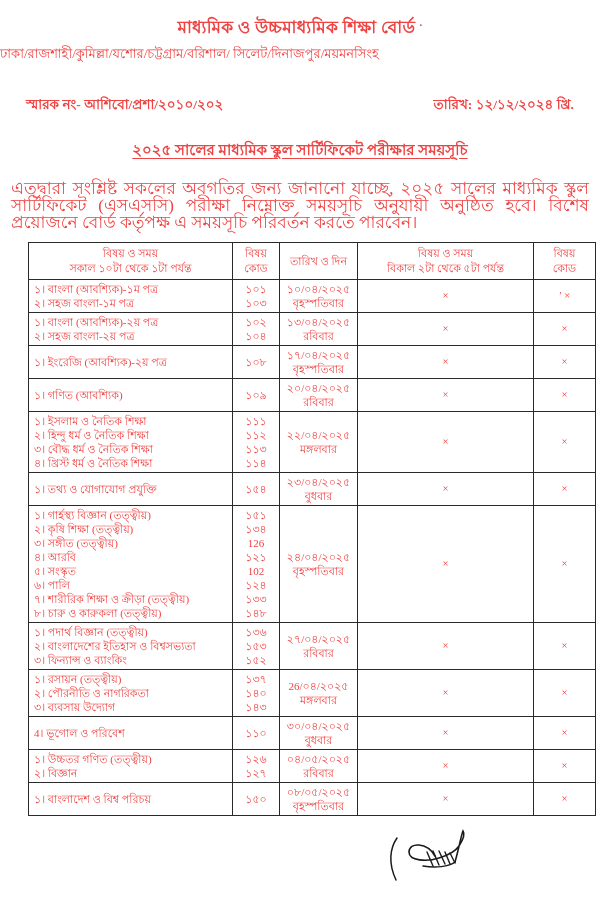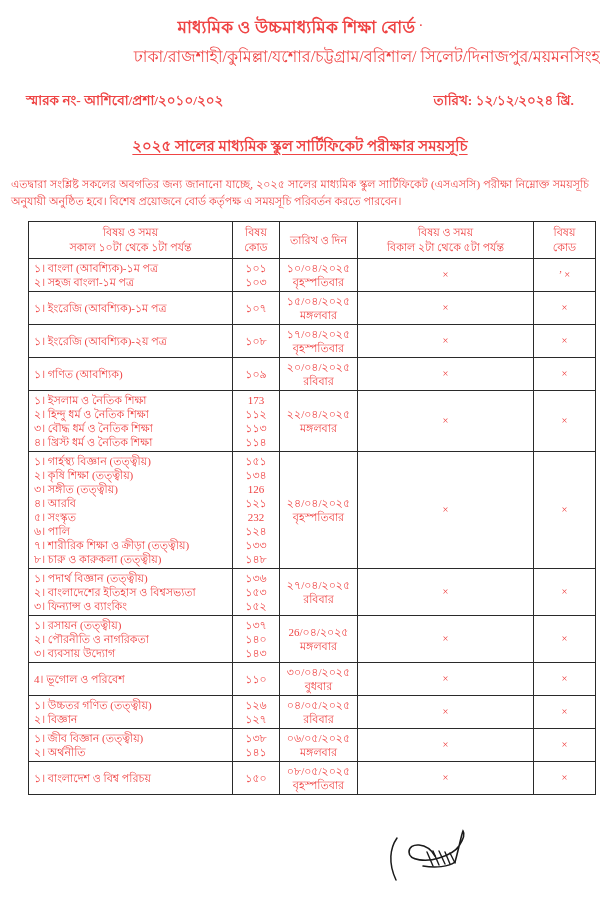--- a/index.html
+++ b/index.html
@@ -6,31 +6,31 @@
   .page {
     position:relative; width:600px; height:900px; background:#ffffff;
     font-family:"Liberation Serif", serif; color:#ef4444; overflow:hidden;
     margin:0 auto;
   }
   .board-title {
     text-align:center; font-size:17px; font-weight:bold; margin:14px 0 2px 0;
     letter-spacing:0.2px;
   }
   .board-title .dot { font-size:11px; vertical-align:super; }
-  .board-regions { text-align:right; font-size:16px; margin-top:1px; }
+  .board-regions { text-align:left; font-size:13px; margin-top:1px; }
   .memo-row {
     display:flex; justify-content:space-between; align-items:baseline;
-    padding:0 26px; margin-top:19px; font-size:13.5px; font-weight:bold;
+    padding:0 26px; margin-top:29px; font-size:13.5px; font-weight:bold;
   }
   .doc-title {
     text-align:center; font-size:15px; font-weight:bold; margin-top:21px;
     text-decoration:underline; text-underline-offset:3px;
   }
   .intro {
-    margin:17px 11px 0 11px; font-size:11px; line-height:17px;
+    margin:17px 11px 0 11px; font-size:17px; line-height:17px;
     text-align:justify;
   }
   table.schedule {
     border-collapse:collapse; margin:11px 0 0 28px; width:567px;
     font-size:11px; table-layout:fixed;
   }
   .schedule th, .schedule td {
     border:1px solid #2a2a2a; padding:2px 3px; text-align:center;
     vertical-align:middle; line-height:14px; font-weight:normal;
   }
@@ -106,28 +106,30 @@
           </td>
           <td class="date-cell">
             <div>১০/০৪/২০২৫</div>
             <div>বৃহস্পতিবার</div>
           </td>
           <td class="x-cell">×</td>
           <td class="x-cell">’ ×</td>
         </tr>
         <tr>
           <td class="subject-cell">
-            <div>১। ইংরেজি (আবশ্যিক)-১ম পত্র</div>
-          </td>
-          <td class="code-cell">
-            <div>১০৭</div>
-          </td>
-          <td class="date-cell">
-            <div>১৫/০৪/২০২৫</div>
-            <div>মঙ্গলবার</div>
+            <div>১। বাংলা (আবশ্যিক)-২য় পত্র</div>
+            <div>২। সহজ বাংলা-২য় পত্র</div>
+          </td>
+          <td class="code-cell">
+            <div>১০২</div>
+            <div>১০৪</div>
+          </td>
+          <td class="date-cell">
+            <div>১৩/০৪/২০২৫</div>
+            <div>রবিবার</div>
           </td>
           <td class="x-cell">×</td>
           <td class="x-cell">×</td>
         </tr>
         <tr>
           <td class="subject-cell">
             <div>১। ইংরেজি (আবশ্যিক)-২য় পত্র</div>
           </td>
           <td class="code-cell">
             <div>১০৮</div>
@@ -154,49 +156,63 @@
           <td class="x-cell">×</td>
         </tr>
         <tr>
           <td class="subject-cell">
             <div>১। ইসলাম ও নৈতিক শিক্ষা</div>
             <div>২। হিন্দু ধর্ম ও নৈতিক শিক্ষা</div>
             <div>৩। বৌদ্ধ ধর্ম ও নৈতিক শিক্ষা</div>
             <div>৪। খ্রিস্ট ধর্ম ও নৈতিক শিক্ষা</div>
           </td>
           <td class="code-cell">
-            <div>173</div>
+            <div>১১১</div>
             <div>১১২</div>
             <div>১১৩</div>
             <div>১১৪</div>
           </td>
           <td class="date-cell">
             <div>২২/০৪/২০২৫</div>
             <div>মঙ্গলবার</div>
+          </td>
+          <td class="x-cell">×</td>
+          <td class="x-cell">×</td>
+        </tr>
+        <tr>
+          <td class="subject-cell">
+            <div>১। তথ্য ও  যোগাযোগ প্রযুক্তি</div>
+          </td>
+          <td class="code-cell">
+            <div>১৫৪</div>
+          </td>
+          <td class="date-cell">
+            <div>২৩/০৪/২০২৫</div>
+            <div>বুধবার</div>
           </td>
           <td class="x-cell">×</td>
           <td class="x-cell">×</td>
         </tr>
         <tr>
           <td class="subject-cell">
             <div>১। গার্হস্থ্য বিজ্ঞান (তত্ত্বীয়)</div>
             <div>২। কৃষি শিক্ষা (তত্ত্বীয়)</div>
             <div>৩। সঙ্গীত (তত্ত্বীয়)</div>
             <div>৪। আরবি</div>
             <div>৫। সংস্কৃত</div>
             <div>৬। পালি</div>
             <div>৭। শারীরিক শিক্ষা ও ক্রীড়া (তত্ত্বীয়)</div>
             <div>৮। চারু ও কারুকলা (তত্ত্বীয়)</div>
           </td>
           <td class="code-cell">
             <div>১৫১</div>
             <div>১৩৪</div>
             <div>126</div>
             <div>১২১</div>
-            <div>232</div>
+            <div>102</div>
             <div>১২৪</div>
             <div>১৩৩</div>
             <div>১৪৮</div>
           </td>
           <td class="date-cell">
             <div>২৪/০৪/২০২৫</div>
             <div>বৃহস্পতিবার</div>
           </td>
           <td class="x-cell">×</td>
           <td class="x-cell">×</td>
@@ -256,36 +272,20 @@
             <div>১। উচ্চতর গণিত (তত্ত্বীয়)</div>
             <div>২। বিজ্ঞান</div>
           </td>
           <td class="code-cell">
             <div>১২৬</div>
             <div>১২৭</div>
           </td>
           <td class="date-cell">
             <div>০৪/০৫/২০২৫</div>
             <div>রবিবার</div>
-          </td>
-          <td class="x-cell">×</td>
-          <td class="x-cell">×</td>
-        </tr>
-        <tr>
-          <td class="subject-cell">
-            <div>১। জীব বিজ্ঞান (তত্ত্বীয়)</div>
-            <div>২। অর্থনীতি</div>
-          </td>
-          <td class="code-cell">
-            <div>১৩৮</div>
-            <div>১৪১</div>
-          </td>
-          <td class="date-cell">
-            <div>০৬/০৫/২০২৫</div>
-            <div>মঙ্গলবার</div>
           </td>
           <td class="x-cell">×</td>
           <td class="x-cell">×</td>
         </tr>
         <tr>
           <td class="subject-cell">
             <div>১। বাংলাদেশ ও বিশ্ব পরিচয়</div>
           </td>
           <td class="code-cell">
             <div>১৫০</div>

